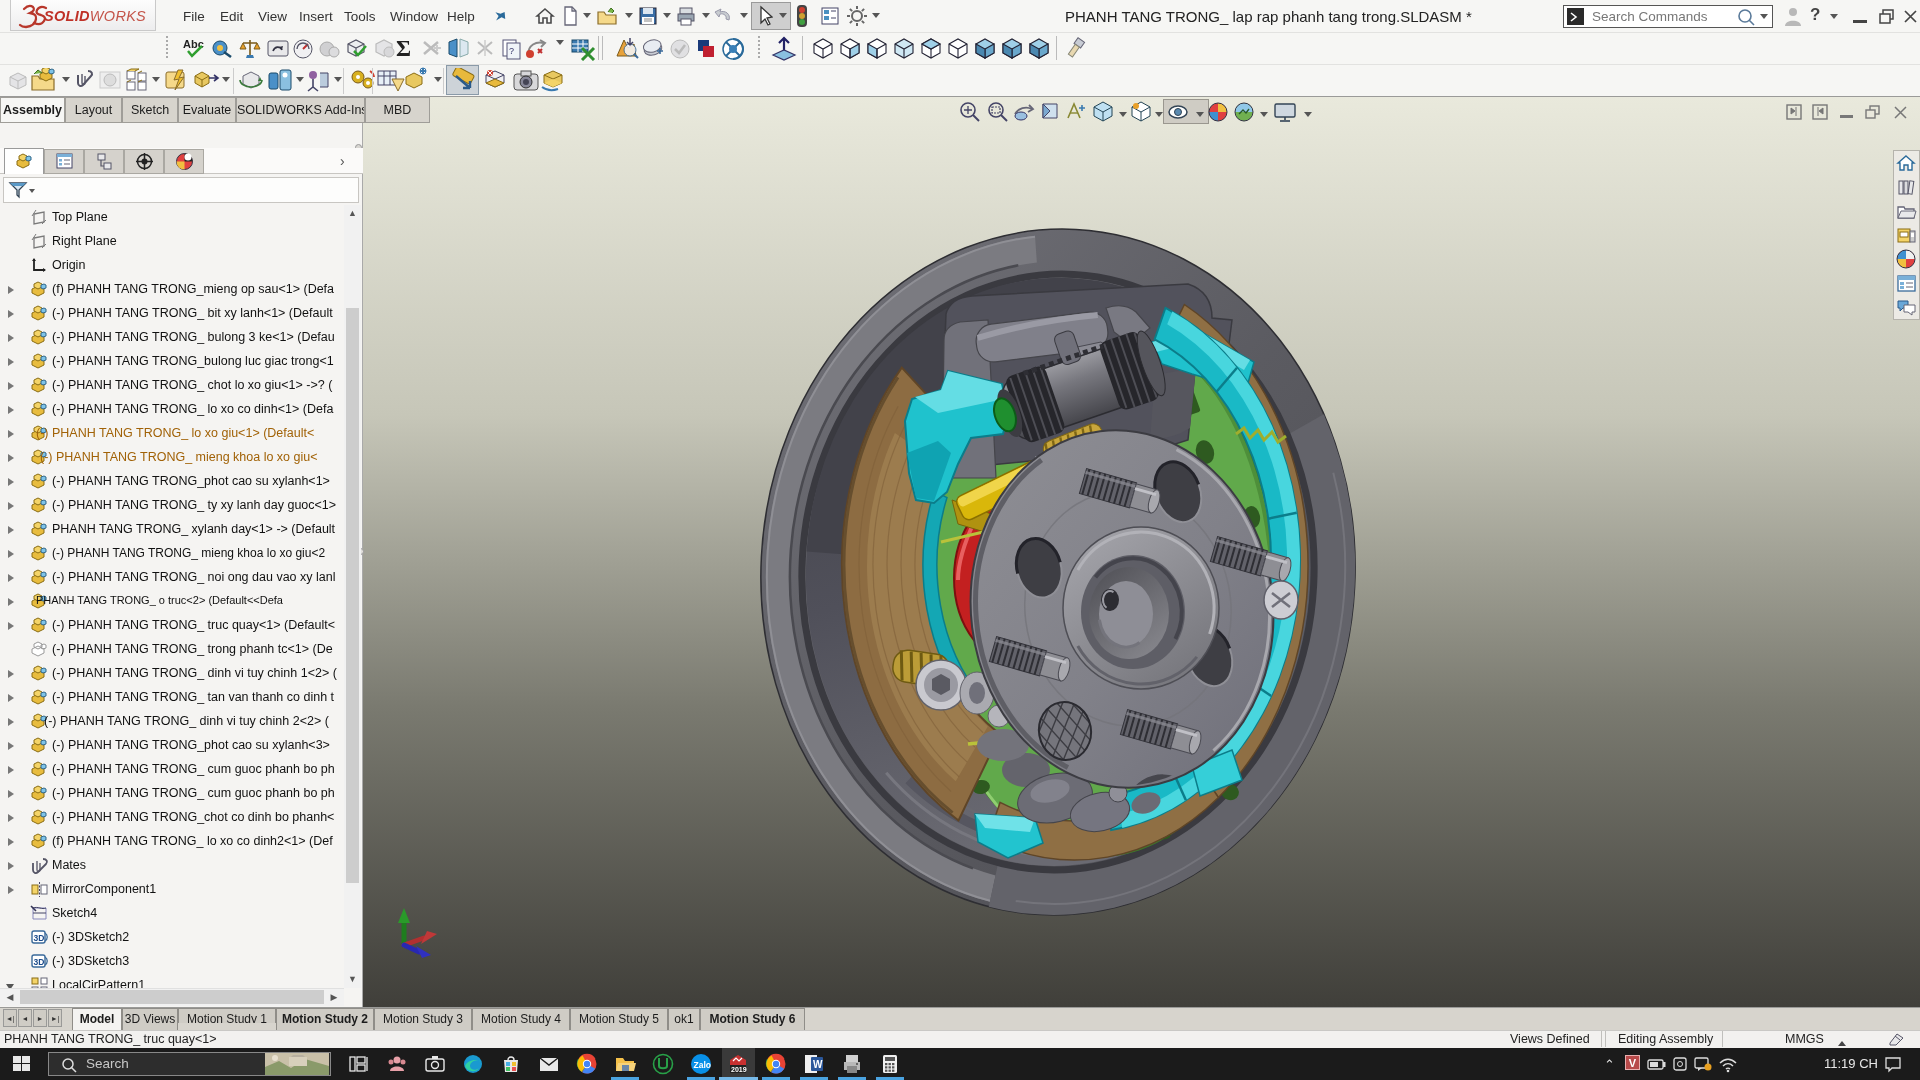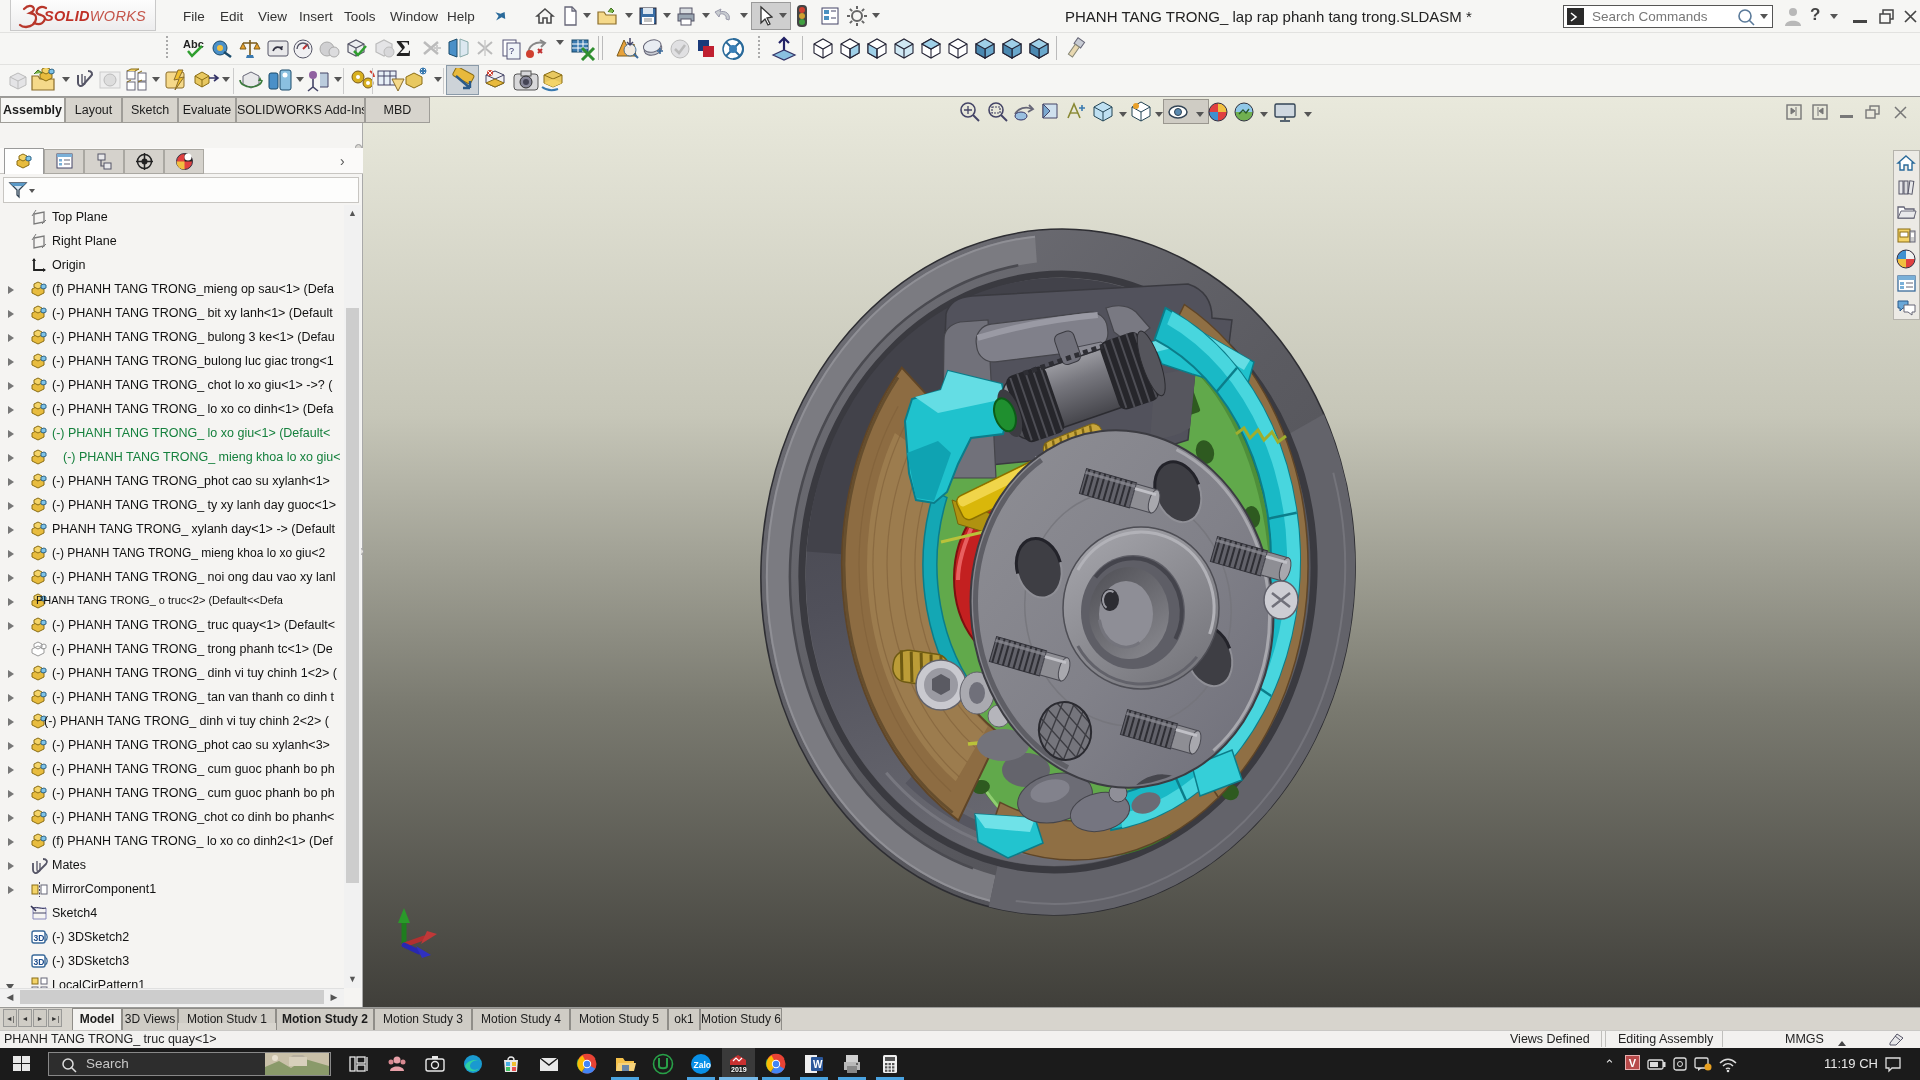--- a/index.html
+++ b/index.html
@@ -900,26 +900,26 @@
 <div class="abs" style="left:52px;top:378px;width:288px;height:18px;overflow:hidden;white-space:nowrap;font-size:12.5px;color:#111">(-) PHANH TANG TRONG_ chot lo xo giu&lt;1&gt; -&gt;? (</div>
 <div class="abs" style="left:8px;top:406px;width:0;height:0;border:4px solid transparent;border-left:6px solid #777"></div>
 <svg class="ico" style="left:30px;top:400px" width="19" height="19" viewBox="0 0 19 19">
     <use href="#partico"></use>
   </svg>
 <div class="abs" style="left:52px;top:402px;width:288px;height:18px;overflow:hidden;white-space:nowrap;font-size:12.5px;color:#111">(-) PHANH TANG TRONG_ lo xo co dinh&lt;1&gt; (Defa</div>
 <div class="abs" style="left:8px;top:430px;width:0;height:0;border:4px solid transparent;border-left:6px solid #777"></div>
 <svg class="ico" style="left:30px;top:424px" width="19" height="19" viewBox="0 0 19 19">
     <use href="#partico"></use>
   </svg>
-<div class="abs" style="left:52px;top:426px;width:288px;height:18px;overflow:hidden;white-space:nowrap;font-size:12.5px;color:#15803d">(-) PHANH TANG TRONG_ lo xo giu&lt;1&gt; (Default&lt;</div>
+<div class="abs" style="left:36px;top:426px;width:288px;height:18px;overflow:hidden;white-space:nowrap;font-size:12.5px;color:#a16207">(-) PHANH TANG TRONG_ lo xo giu&lt;1&gt; (Default&lt;</div>
 <div class="abs" style="left:8px;top:454px;width:0;height:0;border:4px solid transparent;border-left:6px solid #777"></div>
 <svg class="ico" style="left:30px;top:448px" width="19" height="19" viewBox="0 0 19 19">
     <use href="#partico"></use>
   </svg>
-<div class="abs" style="left:63px;top:450px;width:288px;height:18px;overflow:hidden;white-space:nowrap;font-size:12.5px;color:#15803d">(-) PHANH TANG TRONG_ mieng khoa lo xo giu&lt;</div>
+<div class="abs" style="left:40px;top:450px;width:288px;height:18px;overflow:hidden;white-space:nowrap;font-size:12.5px;color:#a16207">(-) PHANH TANG TRONG_ mieng khoa lo xo giu&lt;</div>
 <div class="abs" style="left:8px;top:478px;width:0;height:0;border:4px solid transparent;border-left:6px solid #777"></div>
 <svg class="ico" style="left:30px;top:472px" width="19" height="19" viewBox="0 0 19 19">
     <use href="#partico"></use>
   </svg>
 <div class="abs" style="left:52px;top:474px;width:288px;height:18px;overflow:hidden;white-space:nowrap;font-size:12.5px;color:#111">(-) PHANH TANG TRONG_phot cao su xylanh&lt;1&gt;</div>
 <div class="abs" style="left:8px;top:502px;width:0;height:0;border:4px solid transparent;border-left:6px solid #777"></div>
 <svg class="ico" style="left:30px;top:496px" width="19" height="19" viewBox="0 0 19 19">
     <use href="#partico"></use>
   </svg>
 <div class="abs" style="left:52px;top:498px;width:288px;height:18px;overflow:hidden;white-space:nowrap;font-size:12.5px;color:#111">(-) PHANH TANG TRONG_ ty xy lanh day guoc&lt;1&gt;</div>
@@ -1046,21 +1046,21 @@
 <div class="abs" style="left:33px;top:1009px;width:14px;height:18px;background:#cfccc5;border:1px solid #9a9a98;font-size:7px;color:#333;text-align:center;line-height:18px">►</div>
 <div class="abs" style="left:48px;top:1009px;width:14px;height:18px;background:#cfccc5;border:1px solid #9a9a98;font-size:7px;color:#333;text-align:center;line-height:18px">►|</div>
 <div class="abs" style="left:72px;top:1008px;width:50px;height:22px;background:#f4f3f1;border:1px solid #8f8d88;border-bottom:none;font-size:12px;font-weight:bold;color:#1c1c1c;text-align:center;line-height:21px;white-space:nowrap;overflow:hidden">Model</div>
 <div class="abs" style="left:122px;top:1008px;width:56px;height:22px;background:#cfccc5;border:1px solid #8f8d88;border-bottom:none;font-size:12px;font-weight:normal;color:#1c1c1c;text-align:center;line-height:21px;white-space:nowrap;overflow:hidden">3D Views</div>
 <div class="abs" style="left:178px;top:1008px;width:98px;height:15px;background:#cfccc5;border:1px solid #8f8d88;border-bottom:none;font-size:12px;font-weight:normal;color:#1c1c1c;text-align:center;line-height:21px;white-space:nowrap;overflow:hidden">Motion Study 1</div>
 <div class="abs" style="left:276px;top:1008px;width:98px;height:22px;background:#cfccc5;border:1px solid #8f8d88;border-bottom:none;font-size:12px;font-weight:bold;color:#1c1c1c;text-align:center;line-height:21px;white-space:nowrap;overflow:hidden">Motion Study 2</div>
 <div class="abs" style="left:374px;top:1008px;width:98px;height:22px;background:#cfccc5;border:1px solid #8f8d88;border-bottom:none;font-size:12px;font-weight:normal;color:#1c1c1c;text-align:center;line-height:21px;white-space:nowrap;overflow:hidden">Motion Study 3</div>
 <div class="abs" style="left:472px;top:1008px;width:98px;height:22px;background:#cfccc5;border:1px solid #8f8d88;border-bottom:none;font-size:12px;font-weight:normal;color:#1c1c1c;text-align:center;line-height:21px;white-space:nowrap;overflow:hidden">Motion Study 4</div>
 <div class="abs" style="left:570px;top:1008px;width:98px;height:22px;background:#cfccc5;border:1px solid #8f8d88;border-bottom:none;font-size:12px;font-weight:normal;color:#1c1c1c;text-align:center;line-height:21px;white-space:nowrap;overflow:hidden">Motion Study 5</div>
 <div class="abs" style="left:668px;top:1008px;width:32px;height:22px;background:#cfccc5;border:1px solid #8f8d88;border-bottom:none;font-size:12px;font-weight:normal;color:#1c1c1c;text-align:center;line-height:21px;white-space:nowrap;overflow:hidden">ok1</div>
-<div class="abs" style="left:700px;top:1008px;width:82px;height:22px;background:#cfccc5;border:1px solid #8f8d88;border-bottom:none;font-size:12px;font-weight:normal;color:#1c1c1c;text-align:center;line-height:21px;white-space:nowrap;overflow:hidden">Motion Study 6</div>
+<div class="abs" style="left:700px;top:1008px;width:105px;height:22px;background:#cfccc5;border:1px solid #8f8d88;border-bottom:none;font-size:12px;font-weight:bold;color:#1c1c1c;text-align:center;line-height:21px;white-space:nowrap;overflow:hidden">Motion Study 6</div>
 <div class="abs" style="left:0;top:1030px;width:1920px;height:18px;background:#f2f1ef;border-top:1px solid #c9c8c5"></div>
 <div class="abs" style="left:4px;top:1032px;font-size:12.5px;color:#222">PHANH TANG TRONG_ truc quay&lt;1&gt;</div>
 <div class="abs" style="left:1510px;top:1032px;font-size:12.5px;color:#222">Views Defined</div>
 <div class="abs" style="left:1601px;top:1031px;width:1px;height:16px;background:#c0bfbc"></div>
 <div class="abs" style="left:1605px;top:1031px;width:1px;height:16px;background:#c0bfbc"></div>
 <div class="abs" style="left:1618px;top:1032px;font-size:12.5px;color:#222">Editing Assembly</div>
 <div class="abs" style="left:1722px;top:1031px;width:1px;height:16px;background:#c0bfbc"></div>
 <div class="abs" style="left:1785px;top:1032px;font-size:12.5px;color:#222">MMGS</div>
 <div class="abs" style="left:1838px;top:1037px;width:0;height:0;border:4px solid transparent;border-bottom:5px solid #444"></div>
 <svg class="ico" style="left:1888px;top:1031px" width="18" height="16" viewBox="0 0 18 16">

